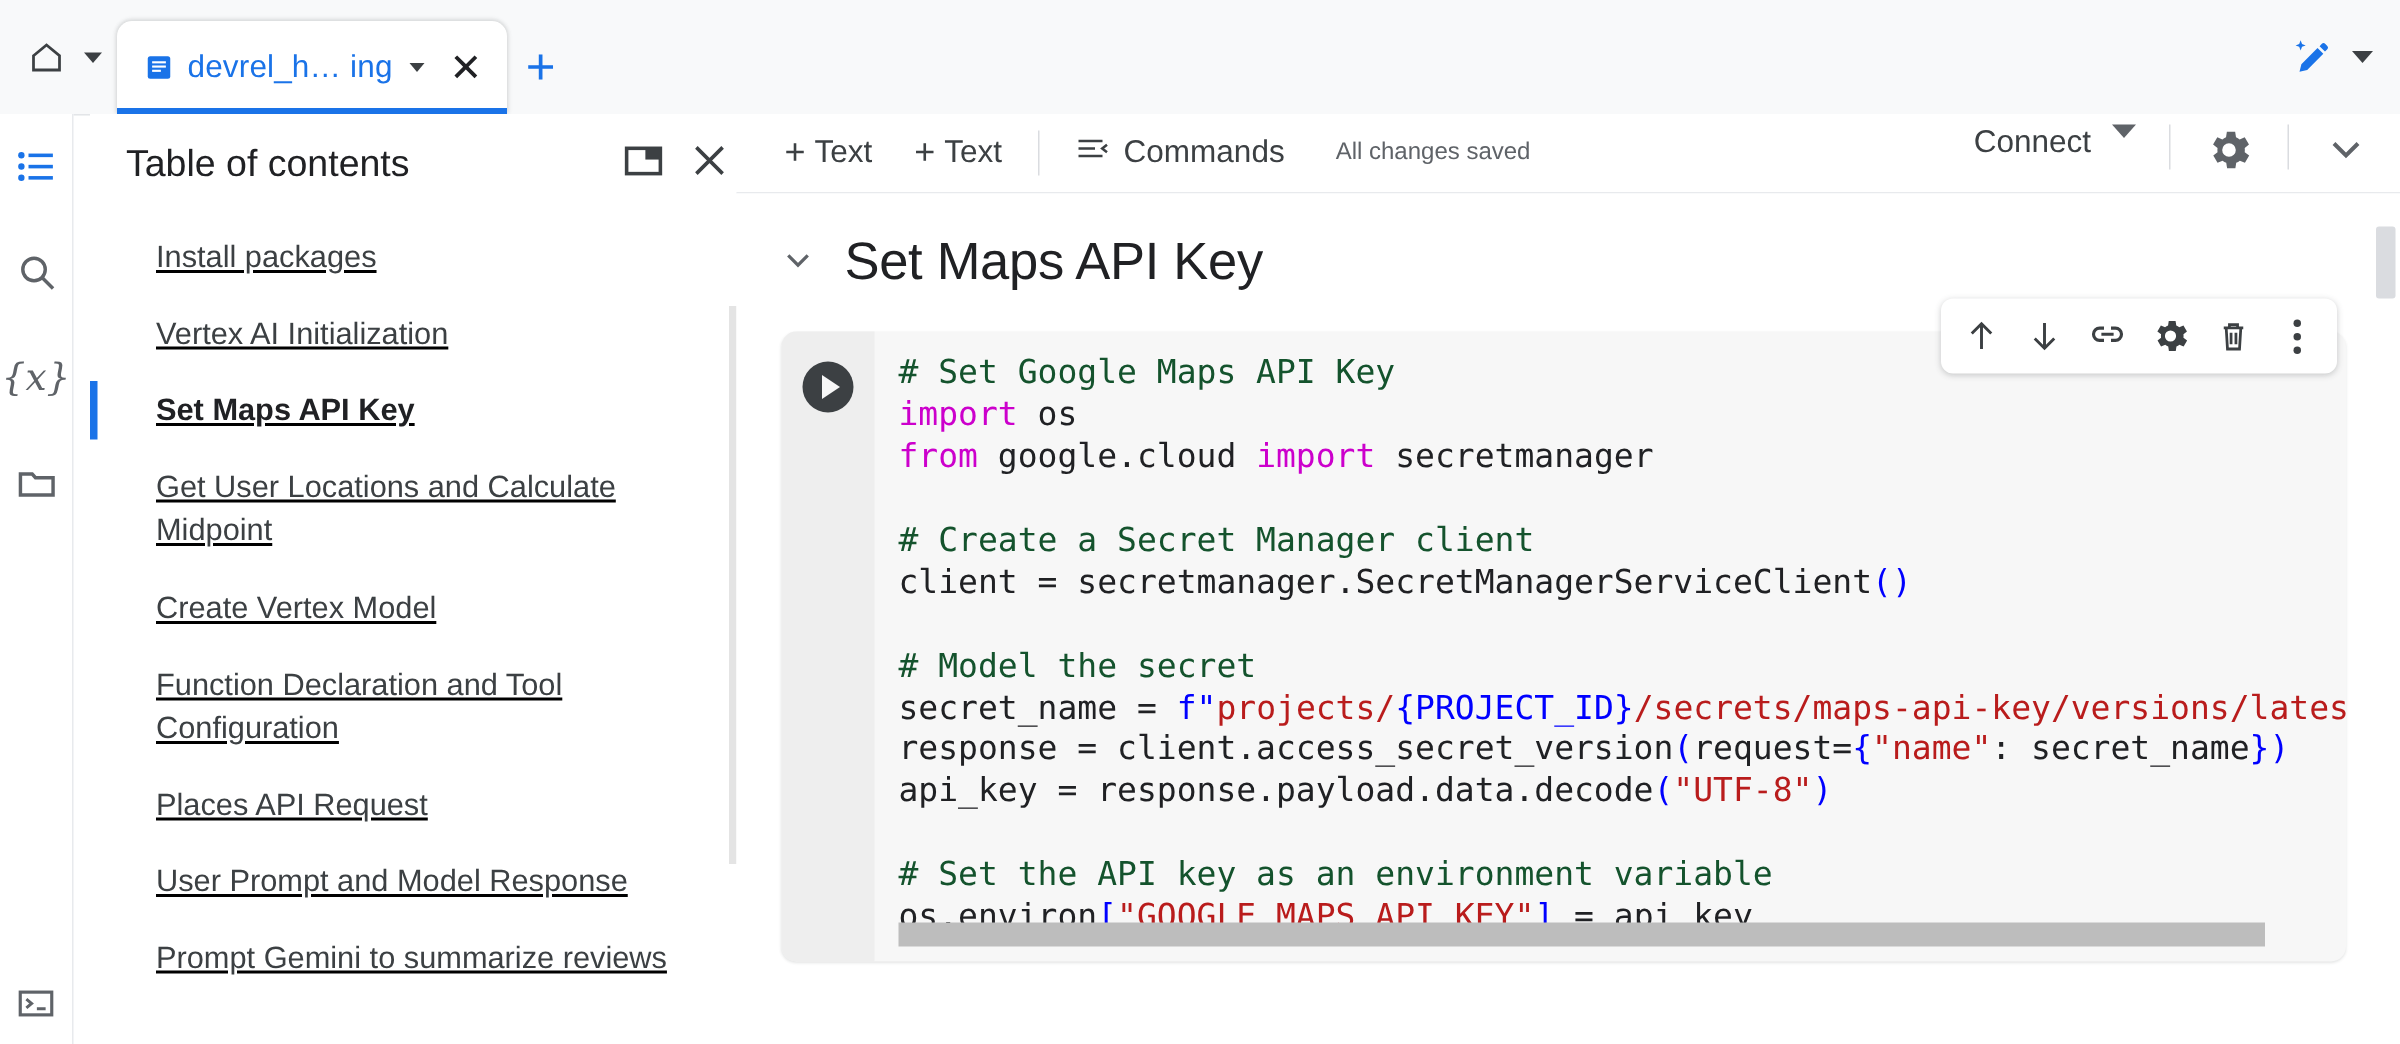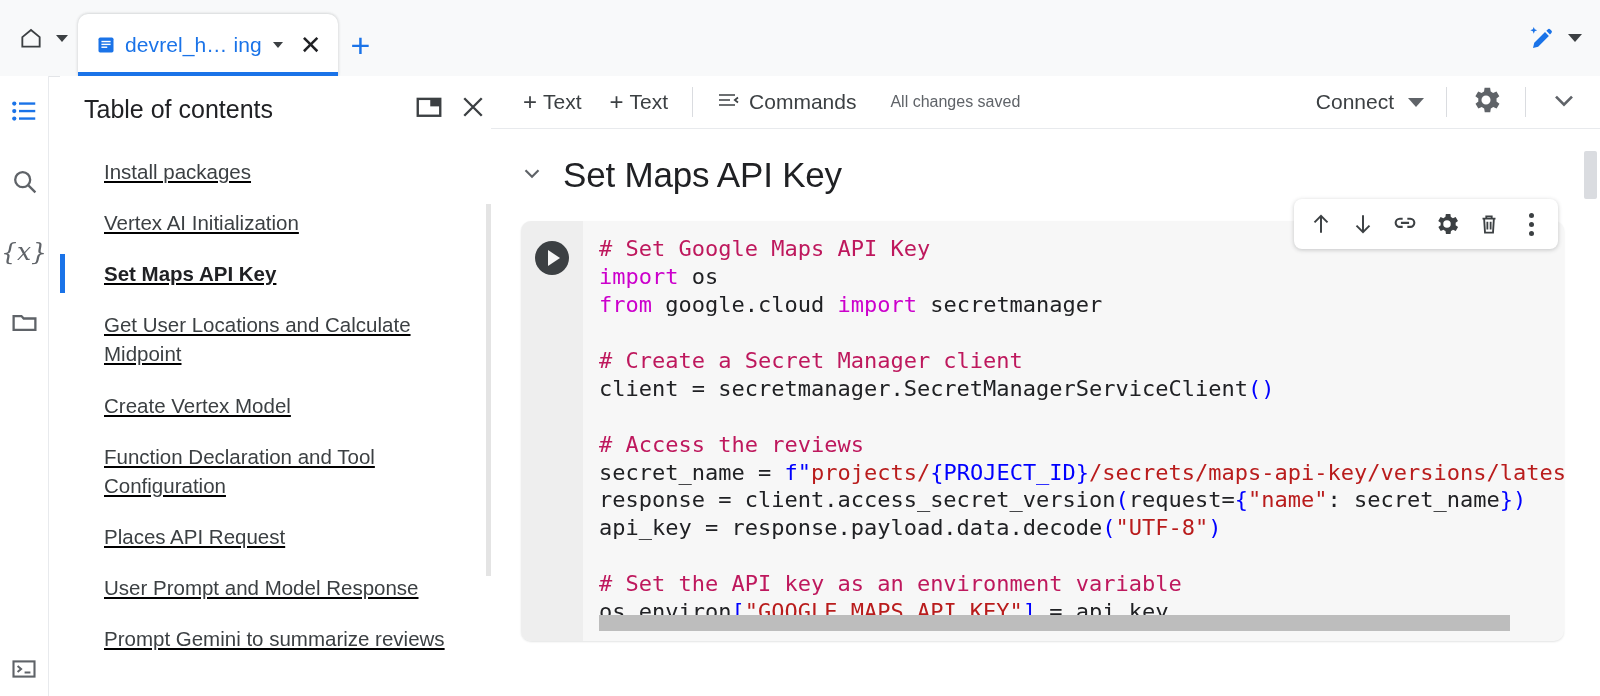--- a/index.html
+++ b/index.html
@@ -99,21 +99,21 @@
   .nb-toolbar {
     display:flex; align-items:center; height:52px; flex:none;
     padding:0 20px 0 18px;
     border-bottom:1px solid #e8eaed;
     background:#fff;
   }
   .tb-btn { display:flex; align-items:center; gap:6px; padding:0 14px; height:40px; color:#3c4043; font-size:21px; }
   .tb-plus { font-size:24px; font-weight:400; line-height:1; }
   .tb-sep { width:1px; height:30px; background:#dadce0; margin:0 10px; }
   .tb-status { color:#5f6368; font-size:16px; margin-left:20px; }
-  .tb-right { margin-left:auto; display:flex; align-items:center; }
+  .tb-right { margin-left:auto; display:flex; }
   .tb-connect { color:#3c4043; font-size:21px; padding-right:14px; }
   .tb-caret { width:0;height:0;border-left:8px solid transparent;border-right:8px solid transparent;border-top:9px solid #5f6368; }
 
   .nb-scrollarea { position:relative; flex:1; overflow:hidden; background:#fff; }
 
   .cell-heading {
     display:flex; align-items:center; gap:18px;
     padding:26px 0 10px 28px;
   }
   .chev-down { color:#5f6368; font-size:26px; line-height:1; }
@@ -139,21 +139,21 @@
     background:#3c4043;
     display:flex;align-items:center;justify-content:center;
   }
   .run-tri { width:0;height:0;border-top:8px solid transparent;border-bottom:8px solid transparent;border-left:12px solid #f7f7f7; margin-left:3px;}
   .code-body { flex:1; position:relative; padding:14px 0 0 16px; overflow:hidden; }
   pre.code {
     margin:0; font-family:"DejaVu Sans Mono", monospace;
     font-size:22px; line-height:1.27; color:#202124;
     white-space:pre;
   }
-  .c-com { color:#be185d;margin-top:36px; }
+  .c-com { color:#14532d;margin-top:36px; }
   .c-kw  { color:#cc00cc; }
   .c-str { color:#b91c1c; }
   .c-pun { color:#0000ff; }
 
   .code-hscroll {
     position:absolute; left:16px; right:54px; bottom:10px; height:16px;
     background:#bdbdbd;
   }
 
   .cell-toolbar {
@@ -376,21 +376,21 @@
         </div>
 
         <div class="code-body">
           <pre class="code" id="code-pre"><span class="c-com"># Set Google Maps API Key</span>
 <span class="c-kw">import</span><span> os</span>
 <span class="c-kw">from</span><span> google.cloud </span><span class="c-kw">import</span><span> secretmanager</span>
 
 <span class="c-com"># Create a Secret Manager client</span>
 <span>client = secretmanager.SecretManagerServiceClient</span><span class="c-pun">()</span>
 
-<span class="c-com"># Access the reviews</span>
+<span class="c-com"># Model the secret</span>
 <span>secret_name = </span><span class="c-pun">f"</span><span class="c-str">projects/</span><span class="c-pun">{</span><span class="c-pun">PROJECT_ID</span><span class="c-pun">}</span><span class="c-str">/secrets/maps-api-key/versions/latest"</span>
 <span>response = client.access_secret_version</span><span class="c-pun">(</span><span>request=</span><span class="c-pun">{</span><span class="c-str">"name"</span><span>: secret_name</span><span class="c-pun">})</span>
 <span>api_key = response.payload.data.decode</span><span class="c-pun">(</span><span class="c-str">"UTF-8"</span><span class="c-pun">)</span>
 
 <span class="c-com"># Set the API key as an environment variable</span>
 <span>os.environ</span><span class="c-pun">[</span><span class="c-str">"GOOGLE_MAPS_API_KEY"</span><span class="c-pun">]</span><span> = api_key</span></pre>
           <div class="code-hscroll"></div>
         </div>
       </div>
     </div>

